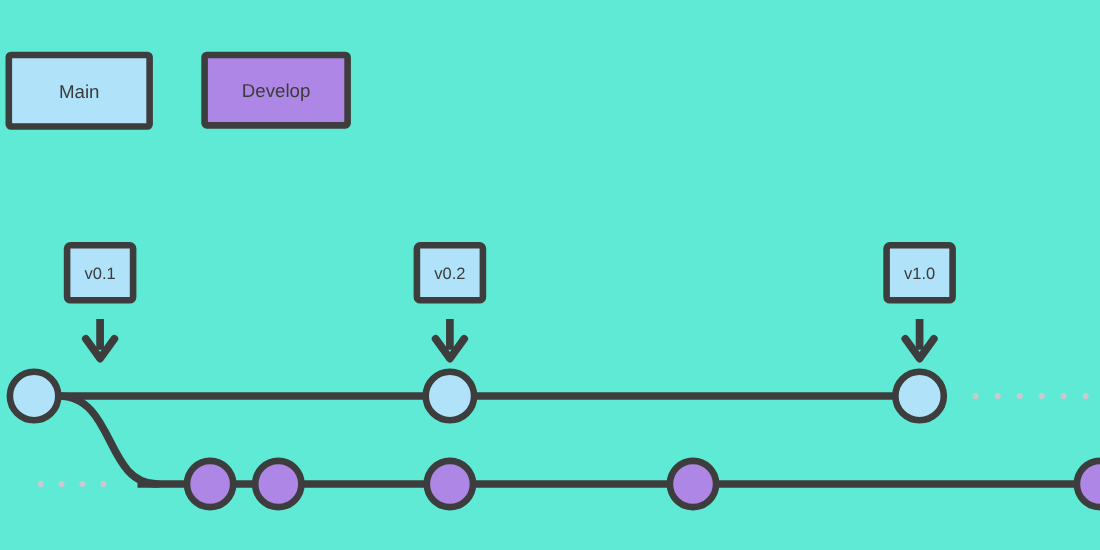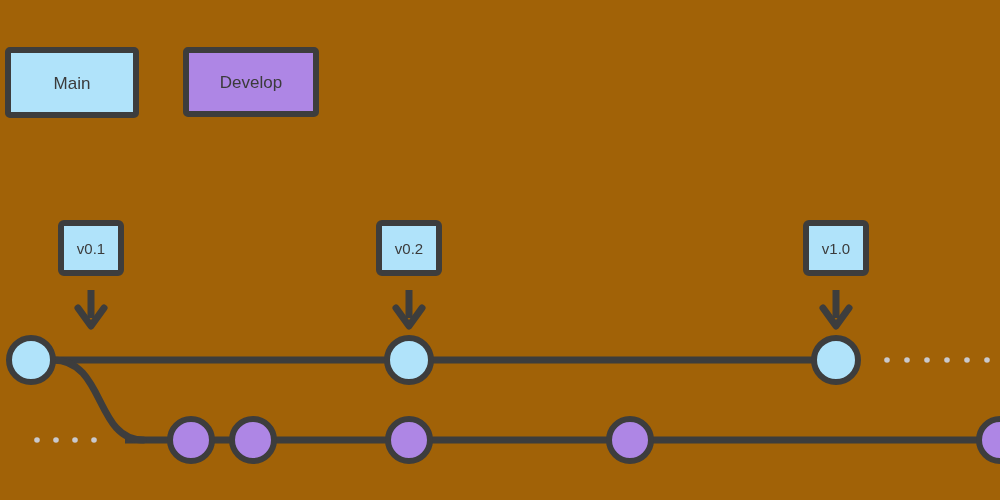--- a/index.html
+++ b/index.html
@@ -9,21 +9,21 @@
     background: #ffffff;
   }
   body {
     font-family: "Liberation Sans", sans-serif;
   }
   #canvas {
     position: relative;
     width: 1000px;
     height: 500px;
     overflow: hidden;
-    background: #a16207;
+    background: #5eead4;
   }
   #gitgraph {
     position: absolute;
     left: 0;
     top: 0;
     width: 1000px;
     height: 500px;
     display: block;
   }
   .legend-label,

